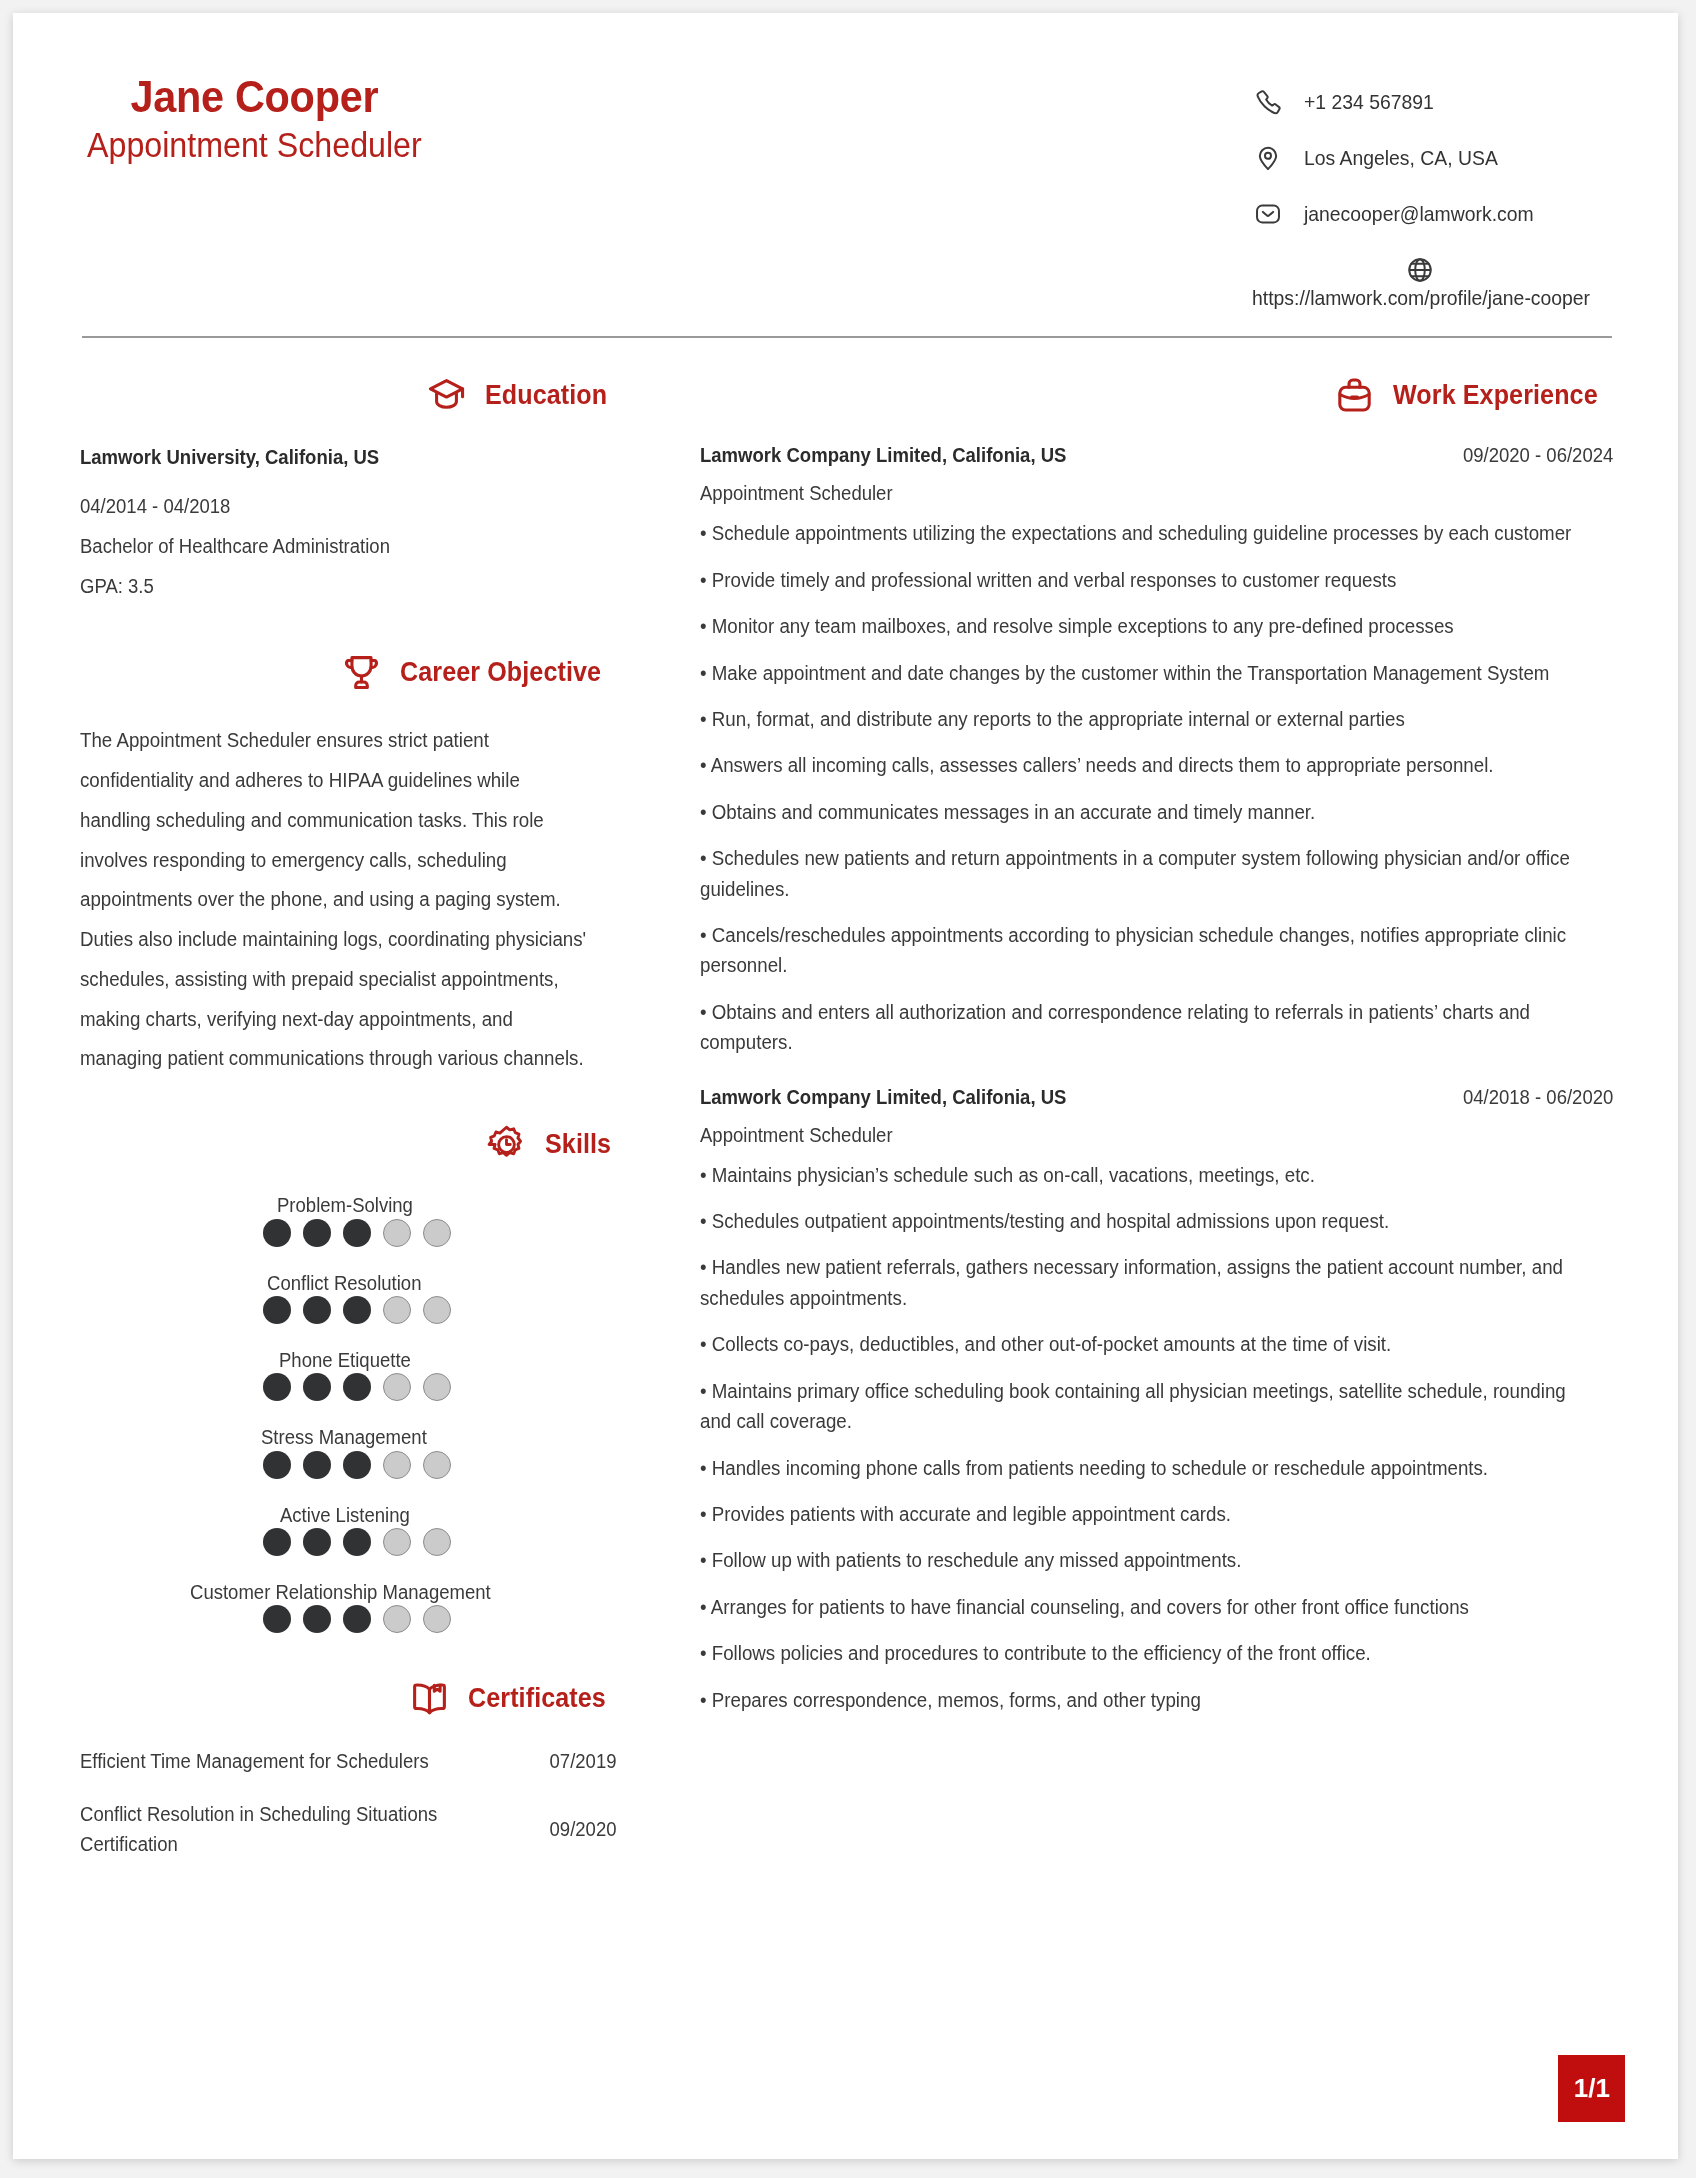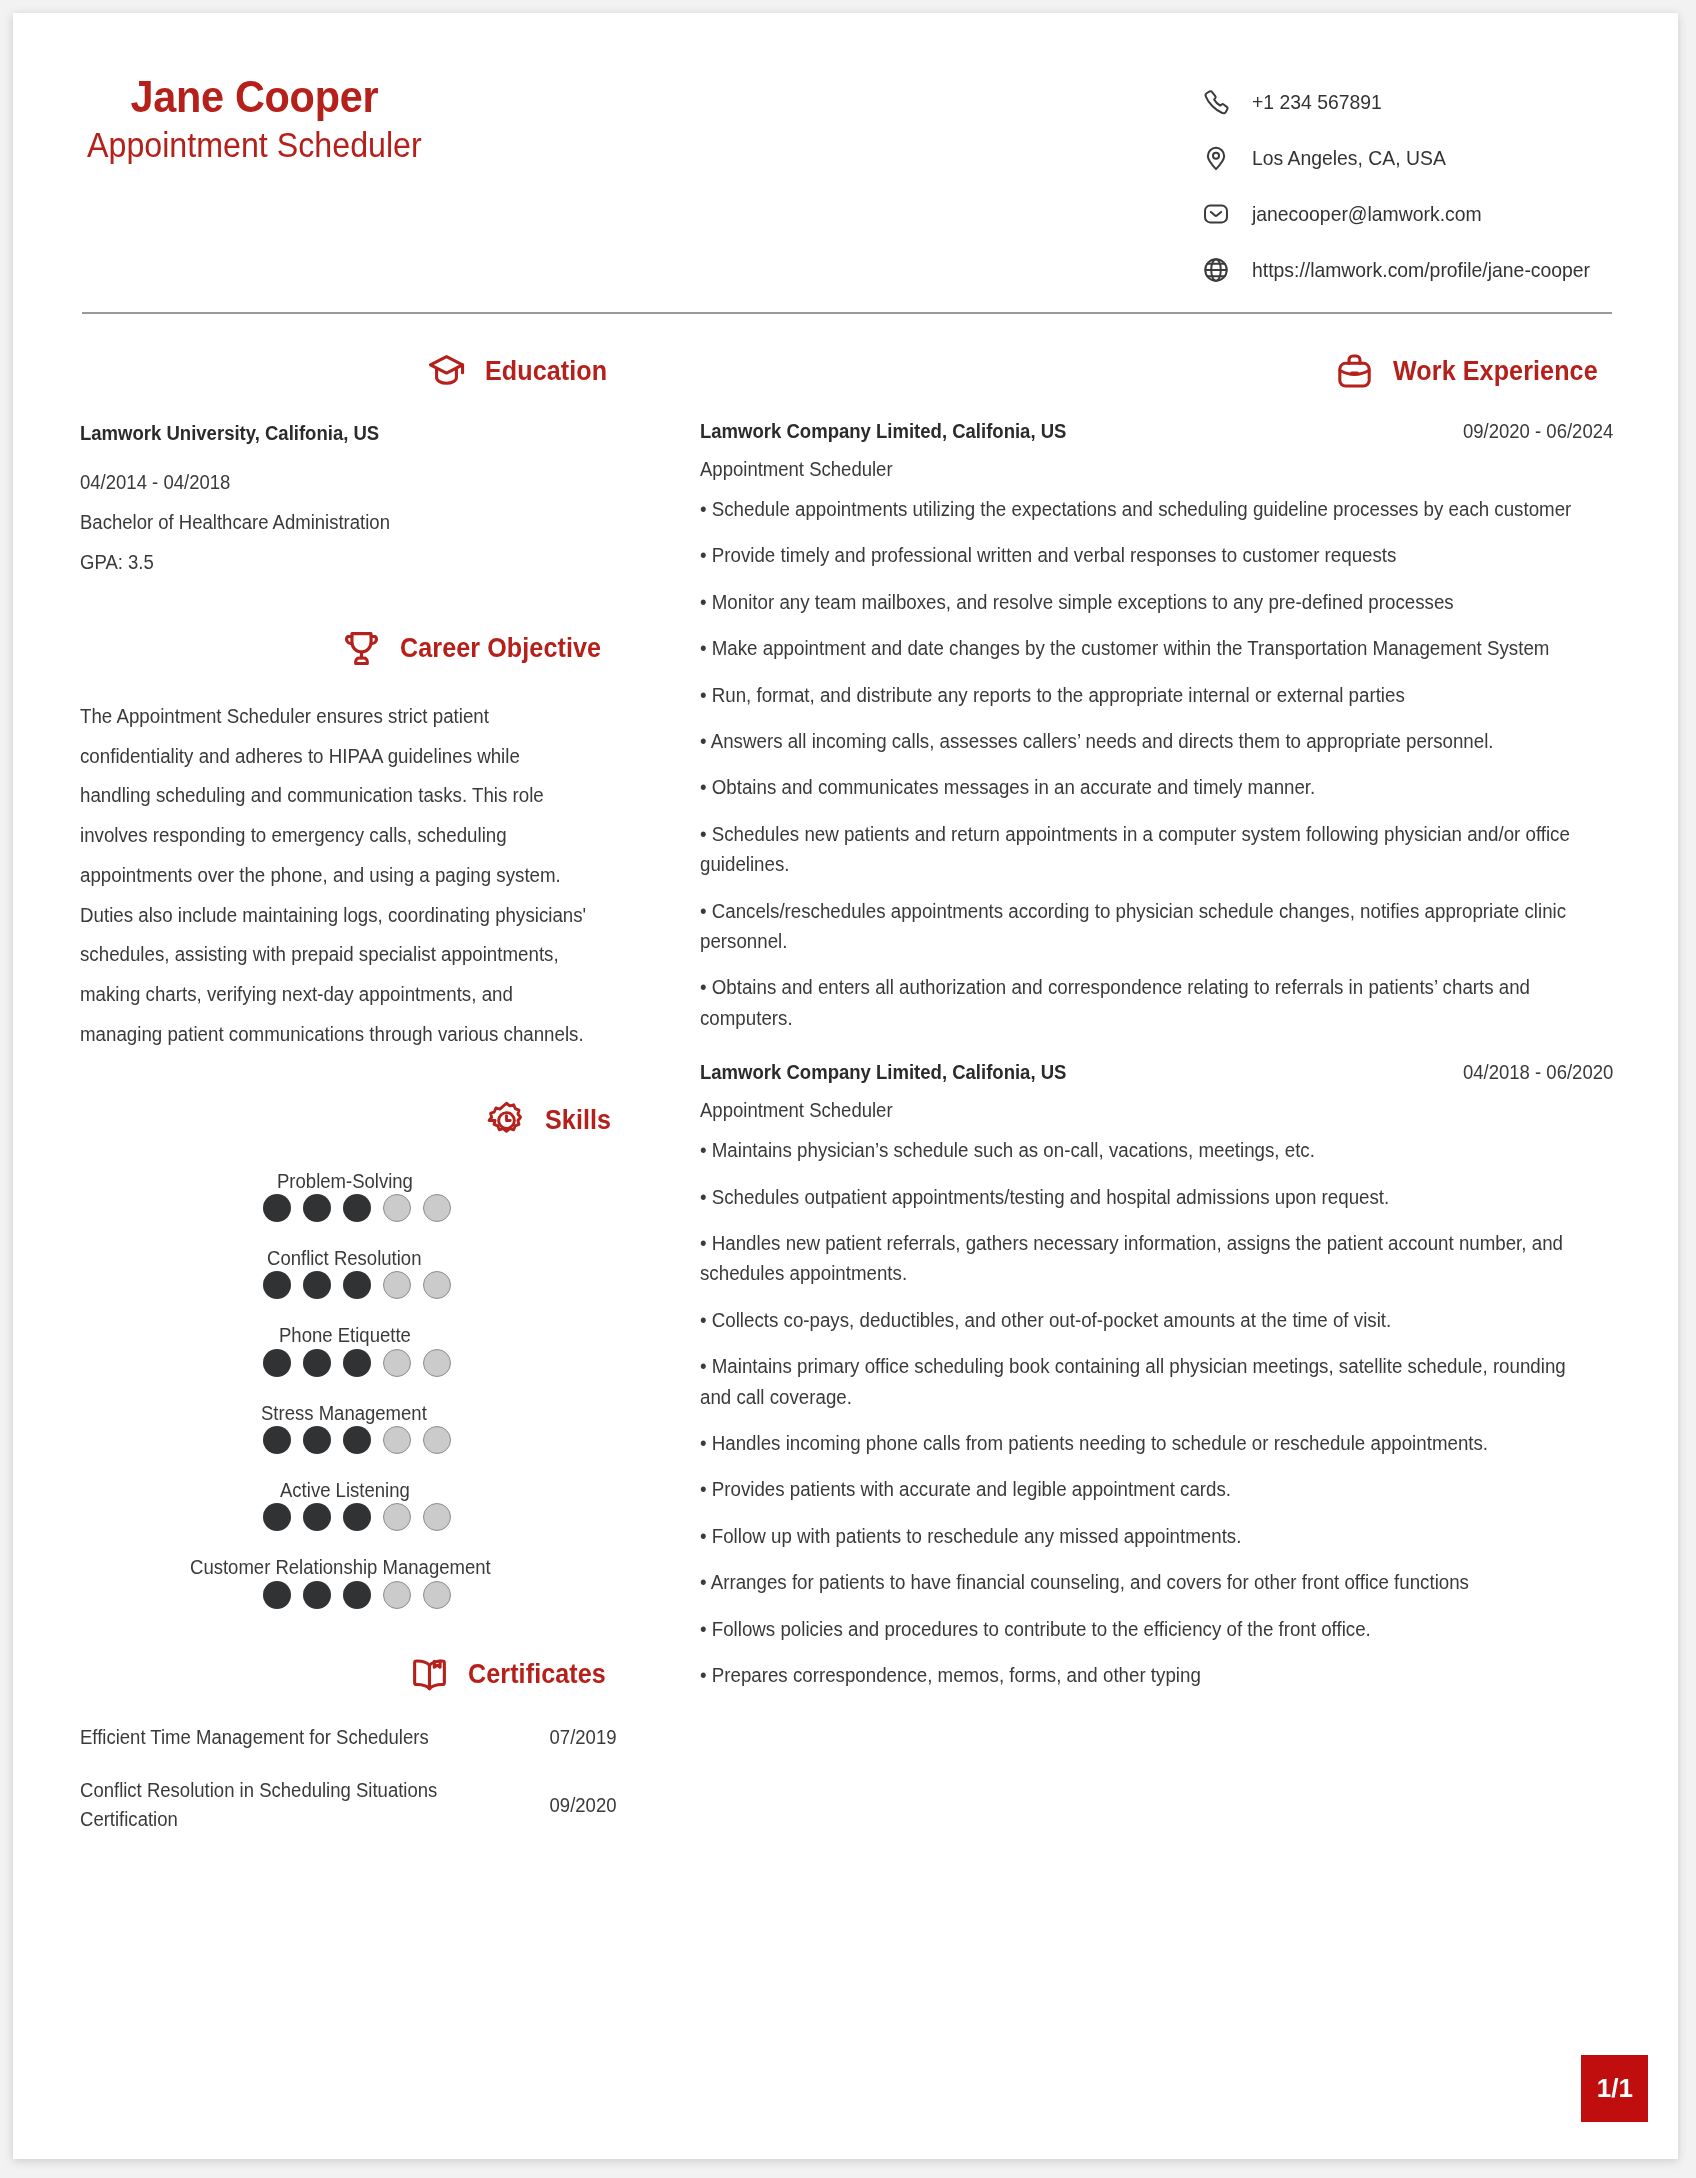--- a/index.html
+++ b/index.html
@@ -60,21 +60,21 @@
   .contact-list {
     padding-top: 13px;
     padding-right: 5.6px;
   }
 
   .contact-row {
     display: flex;
     align-items: center;
     margin-bottom: 24px;
   }
-  .contact-row:last-child { margin-bottom: 0; }
+  .contact-row:last-child { margin-bottom: 0; flex-direction: column; }
 
   .contact-icon {
     width: 32px;
     height: 32px;
     flex: 0 0 32px;
     margin-right: 20.4px;
     color: #3a3a3a;
     display: flex;
     align-items: center;
     justify-content: center;
@@ -259,21 +259,21 @@
     color: #3a3a3a;
     line-height: 1.56;
     margin-bottom: 16px;
     transform: scaleX(0.96);
     transform-origin: left top;
   }
 
   
   .page-badge {
     position: absolute;
-    right: 30px;
+    right: 53px;
     bottom: 37px;
     width: 67px;
     height: 67px;
     background: #c00d0d;
     color: #ffffff;
     font-size: 26px;
     font-weight: bold;
     display: flex;
     align-items: center;
     justify-content: center;

